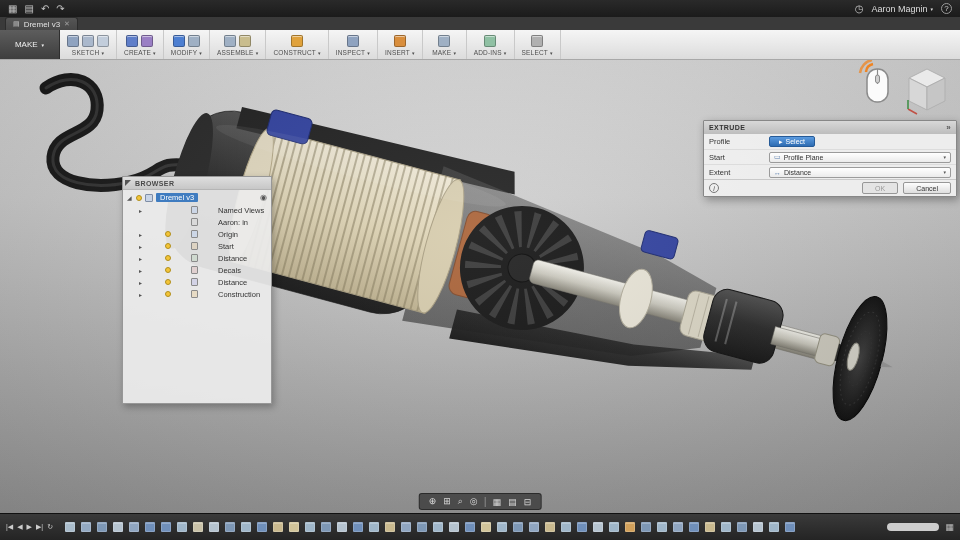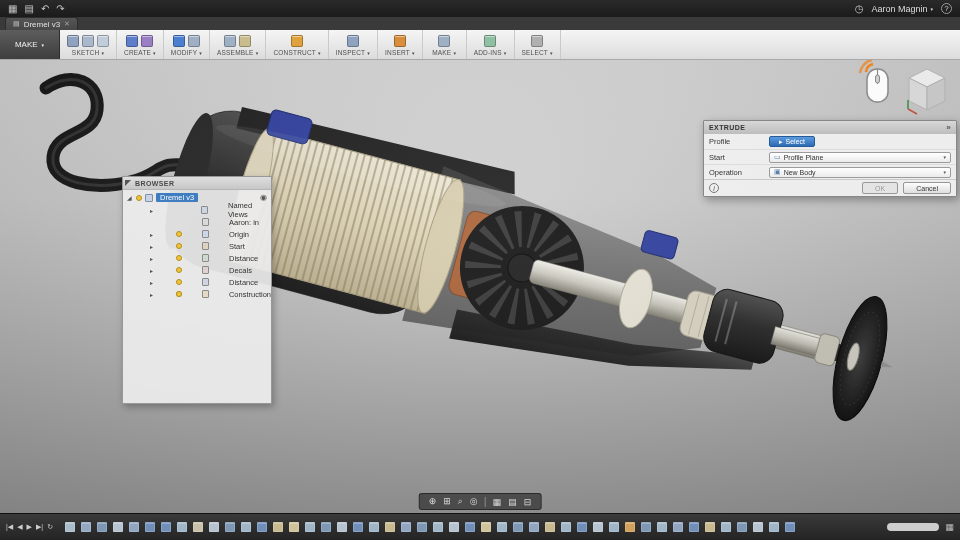--- a/index.html
+++ b/index.html
@@ -54,21 +54,21 @@
   .b-head { height:13px; background:linear-gradient(#dedede,#c7c7c7); border-bottom:1px solid #b5b5b5;
             display:flex; align-items:center; padding-left:12px; font-weight:bold; font-size:7px; color:#4a4a4a;
             letter-spacing:.4px; position:relative; }
   .b-head::before { content:""; position:absolute; left:2px; top:3px; border-left:6px solid #555; border-bottom:6px solid transparent; }
   .b-root { display:flex; align-items:center; gap:3px; padding:3px 4px 2px; }
   .b-exp { font-size:6px; color:#555; width:6px; }
   .bulb { width:6px; height:6px; border-radius:50%; background:#f4c437; border:1px solid #b08f1d; }
   .b-cube { width:8px; height:8px; background:#c8d4e6; border:1px solid #7f8ea6; border-radius:1px; }
   .b-rootname { background:#3f7cc0; color:#fff; padding:0 4px; border-radius:1px; }
   .b-radio { margin-left:auto; font-size:8px; color:#555; }
-  .b-row { display:flex; align-items:center; gap:20px; height:12px; padding-left:27px; }
+  .b-row { display:flex; align-items:center; gap:20px; height:12px; padding-left:16px; }
   .b-ic { width:7px; height:8px; border:1px solid #8a8a8a; border-radius:1px; }
 
   
   .extrude { position:absolute; left:703px; top:60px; width:254px;
              background:rgba(238,238,238,.97); border:1px solid #878787; box-shadow:2px 3px 9px rgba(0,0,0,.32);
              font-size:7.5px; color:#333; border-radius:1px; }
   .e-head { height:13px; background:linear-gradient(#d8d8d8,#bdbdbd); display:flex; align-items:center;
             padding:0 5px; font-weight:bold; font-size:7px; color:#333; letter-spacing:.4px; }
   .e-head .e-collapse { margin-left:auto; color:#555; font-size:8px; }
   .e-row { display:flex; align-items:center; height:15px; border-top:1px solid #dcdcdc; padding:0 5px; gap:4px; }
@@ -446,29 +446,29 @@
           <div class="e-row">
             <span class="e-label">Start</span>
             <span class="e-field">
               <span class="f-ico">▭</span>
               <span>Profile Plane</span>
               <span class="f-caret">▾</span>
             </span>
           </div>
 
 
-
           <div class="e-row">
-            <span class="e-label">Operation</span>
+            <span class="e-label">Extent</span>
             <span class="e-field">
-              <span class="f-ico">▣</span>
-              <span>New Body</span>
+              <span class="f-ico">↔</span>
+              <span>Distance</span>
               <span class="f-caret">▾</span>
             </span>
           </div>
+
         </div>
       <div class="e-foot">
         <span class="info-circle">i</span>
         <span class="spacer"></span>
         <span class="btn disabled">OK</span>
         <span class="btn">Cancel</span>
       </div>
     </div>
 
     <div class="navbar">

